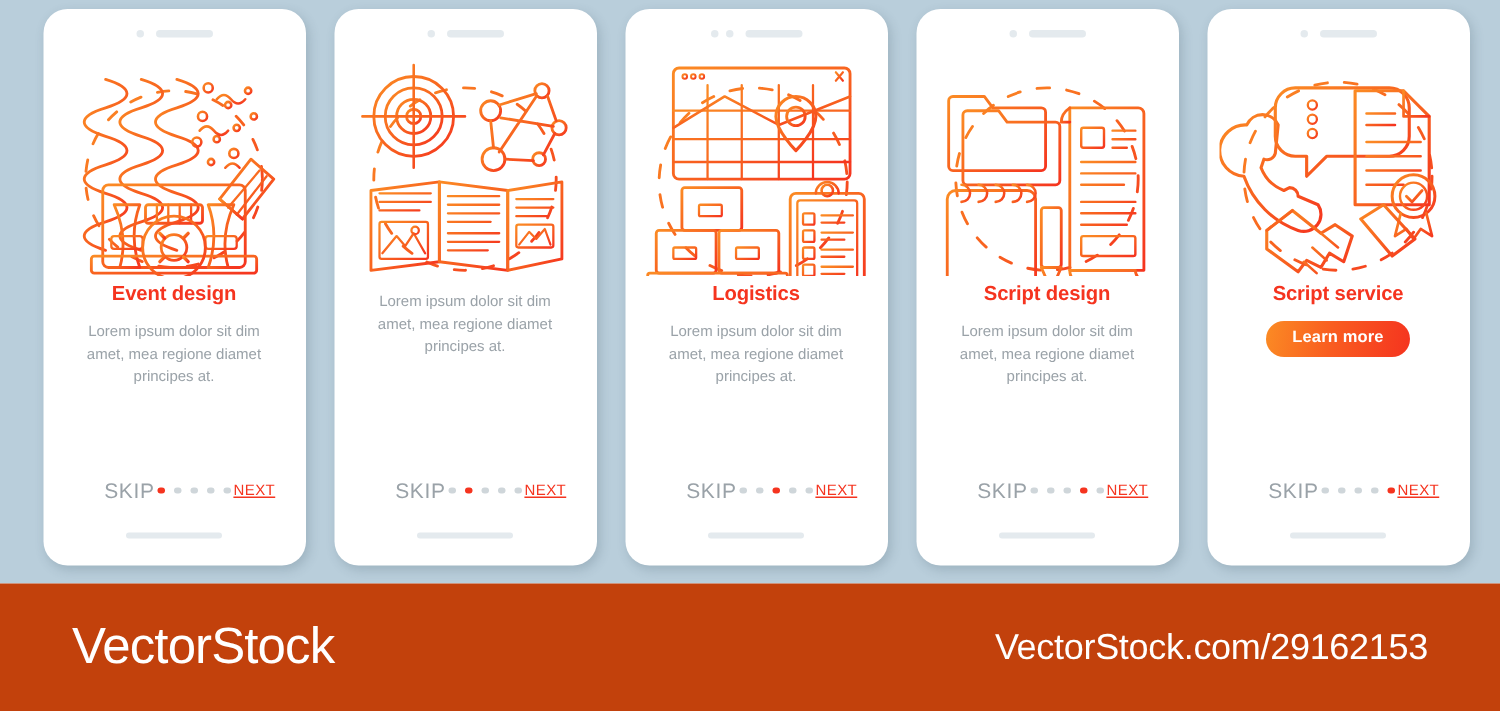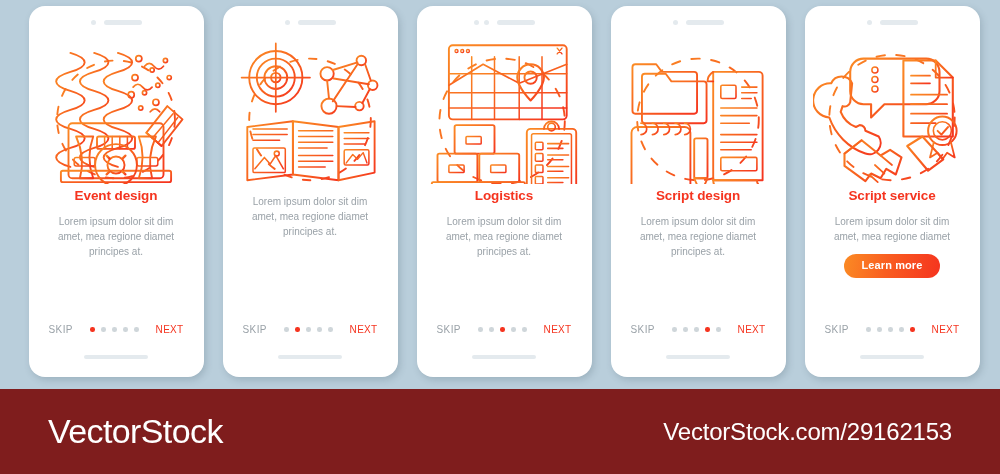--- a/index.html
+++ b/index.html
@@ -112,47 +112,49 @@
     position: absolute;
     bottom: 42px;
     left: 0; right: 0;
     display: flex;
     align-items: center;
     justify-content: space-between;
     padding: 0 20px;
   }
   .skip {
     color: #9aa2a8;
-    font-size: 10px;
+    font-size: 14px;
     letter-spacing: 0.4px;
+    margin-left: 21px;
   }
   .next {
     color: #f5341f;
     font-size: 10px;
     letter-spacing: 0.3px;
+    text-decoration: underline;
   }
   .dots { display: flex; gap: 6.5px; align-items: center; }
   .dot { width: 4.5px; height: 4.5px; border-radius: 50%; background: #cfd6da; }
   .dot.active { background: #f5341f; }
 
   .homebar {
     position: absolute;
     bottom: 18px;
     left: 50%;
     transform: translateX(-50%);
     width: 64px; height: 4px;
     border-radius: 3px;
     background: #e4eaee;
   }
 
   .footer {
     position: absolute;
     left: 0; top: 389px;
     width: 1000px; height: 85px;
-    background: #7f1d1d;
+    background: #c2410c;
     display: flex;
     align-items: center;
     justify-content: space-between;
     padding: 0 48px;
   }
   .brand {
     color: #ffffff;
     font-size: 34px;
     letter-spacing: -0.6px;
   }
@@ -462,21 +464,20 @@
             <path d="M128 104 l4 4 l7 -8" stroke-width="2"></path>
             <path d="M124 116 l-4 16 l8 -5 l5 7 l5 -7 l8 5 l-4 -16" stroke-width="1.9"></path>
             <path d="M30 128 l18 -14 l20 16 l10 -6 l12 8 l-6 18 l-10 -6
         l-6 10 l-10 -5 l-6 8 l-22 -16 z" stroke-width="2.2"></path>
             <path d="M96 120 l16 -10 l22 24 l-16 12 z" stroke-width="2.2"></path>
             <path d="M68 130 l12 10 M62 140 l10 9 M56 150 l9 8" stroke-width="1.8"></path>
             <path d="M48 114 l-18 14" stroke-width="1.9"></path>
           </svg>
     </div>
     <div class="title">Script service</div>
-    <div class="desc">Lorem ipsum dolor sit dim amet, mea regione diamet</div>
     <div class="cta-wrap">
          <button class="cta">Learn more</button>
        </div>
     <div class="navrow">
       <div class="skip">SKIP</div>
       <div class="dots">
             <div class="dot"></div>
             <div class="dot"></div>
             <div class="dot"></div>
             <div class="dot"></div>

